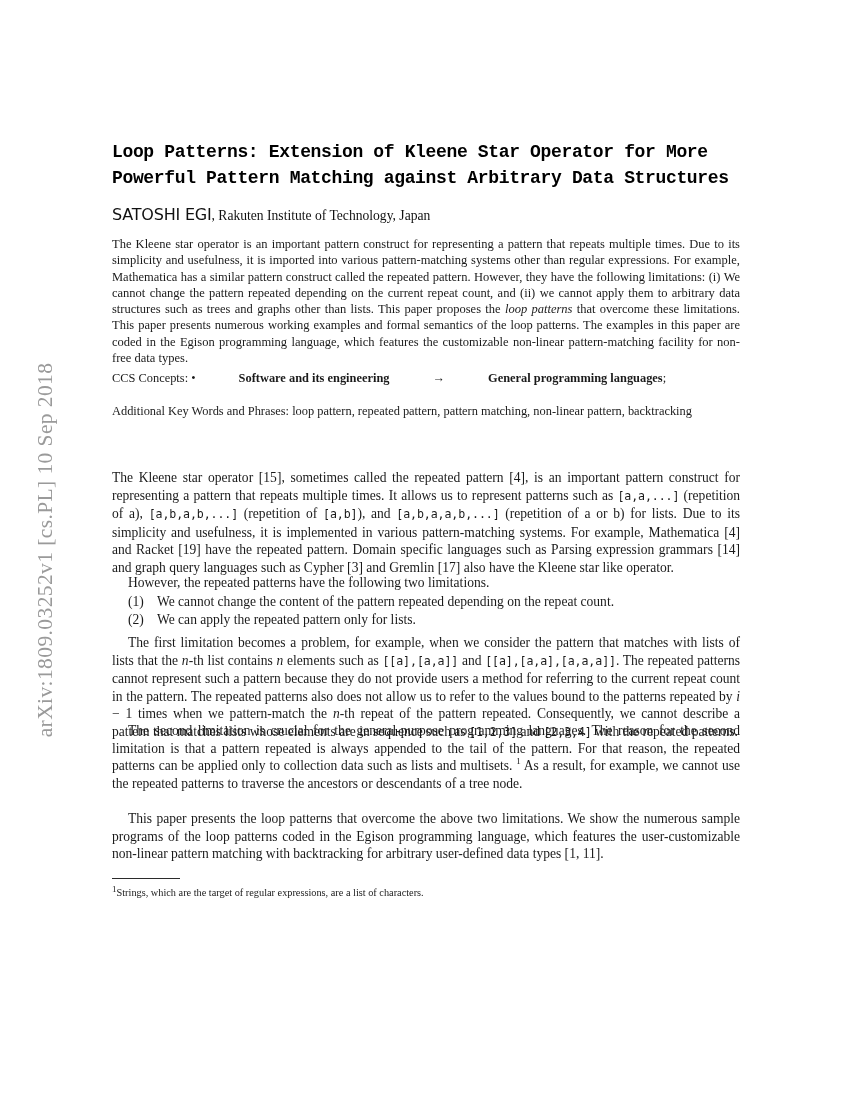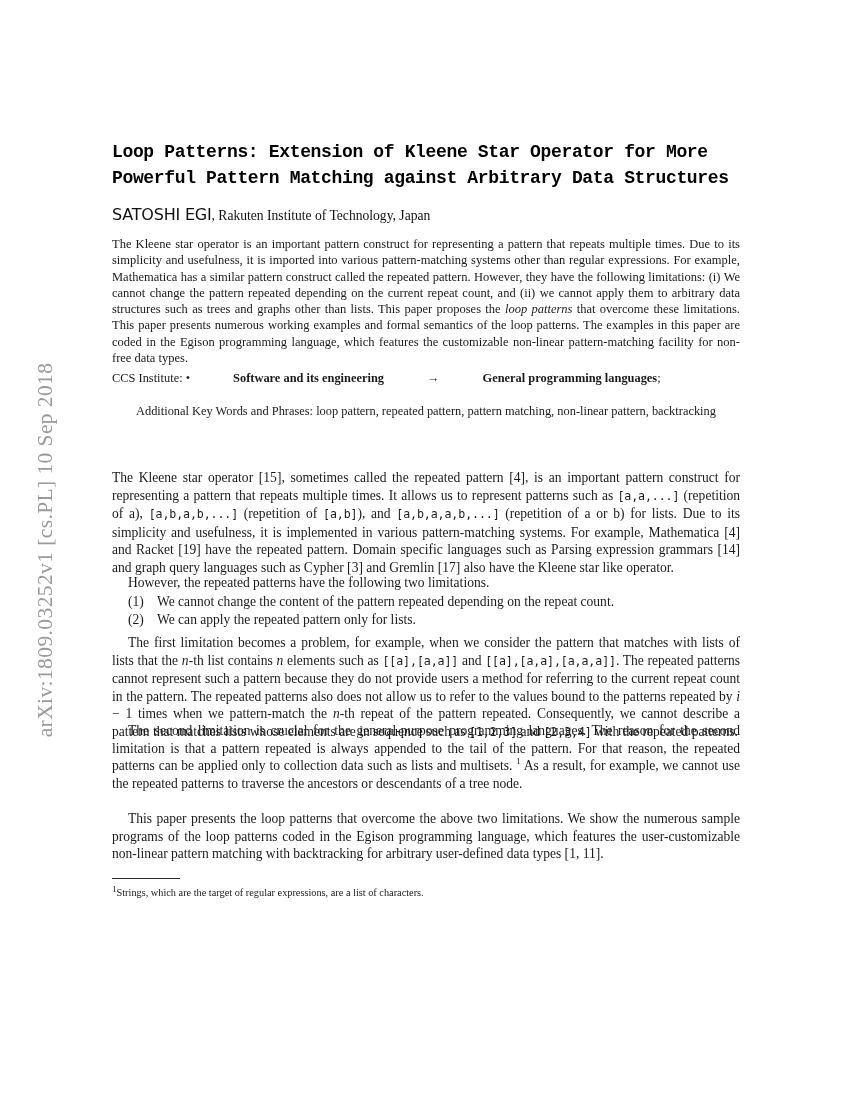--- a/index.html
+++ b/index.html
@@ -101,21 +101,20 @@
   }
   .ccs b { font-weight: bold; margin-left: 40px; }
 
   .keywords {
     position: absolute;
     left: 0;
     top: 403px;
     width: 628px;
     font-size: 12.4px;
     line-height: 16px;
-    margin-left: 24px;
   }
 
   .section-heading {
     position: absolute;
     left: 0;
     top: 448px;
     width: 628px;
     margin: 0;
     font-family: "DejaVu Sans", sans-serif;
     font-size: 13.6px;
@@ -210,21 +209,21 @@
 <div class="page">
 
   <h1 class="title">Loop Patterns: Extension of Kleene Star Operator for More Powerful Pattern Matching against Arbitrary Data Structures</h1>
 
   <div class="author-line">
     <span class="author-name">SATOSHI EGI</span><span class="author-affil">, Rakuten Institute of Technology, Japan</span>
   </div>
 
   <div class="abstract"><span>The Kleene star operator is an important pattern construct for representing a pattern that repeats multiple times. Due to its simplicity and usefulness, it is imported into various pattern-matching systems other than regular expressions. For example, Mathematica has a similar pattern construct called the repeated pattern. However, they have the following limitations: (i) We cannot change the pattern repeated depending on the current repeat count, and (ii) we cannot apply them to arbitrary data structures such as trees and graphs other than lists. This paper proposes the </span><i>loop patterns</i><span> that overcome these limitations. This paper presents numerous working examples and formal semantics of the loop patterns. The examples in this paper are coded in the Egison programming language, which features the customizable non-linear pattern-matching facility for non-free data types.</span></div>
 
-  <div class="ccs"><span>CCS Institute: • </span><b>Software and its engineering</b><b> → </b><b>General programming languages</b><span>;</span></div>
+  <div class="ccs"><span>CCS Concepts: • </span><b>Software and its engineering</b><b> → </b><b>General programming languages</b><span>;</span></div>
 
   <div class="keywords"><span>Additional Key Words and Phrases: </span><span>loop pattern, repeated pattern, pattern matching, non-linear pattern, backtracking</span></div>
 
 
   <div class="body-block" id="intro-para-1">
     <p><span>The Kleene star operator [15], sometimes called the repeated pattern [4], is an important pattern construct for representing a pattern that repeats multiple times. It allows us to represent patterns such as </span><code>[a,a,...]</code><span> (repetition of a), </span><code>[a,b,a,b,...]</code><span> (repetition of </span><code>[a,b]</code><span>), and </span><code>[a,b,a,a,b,...]</code><span> (repetition of a or b) for lists. Due to its simplicity and usefulness, it is implemented in various pattern-matching systems. For example, Mathematica [4] and Racket [19] have the repeated pattern. Domain specific languages such as Parsing expression grammars [14] and graph query languages such as Cypher [3] and Gremlin [17] also have the Kleene star like operator.</span></p>
   </div>
 
   <div class="body-block" id="intro-para-2">
     <p class="indent">However, the repeated patterns have the following two limitations.</p>

